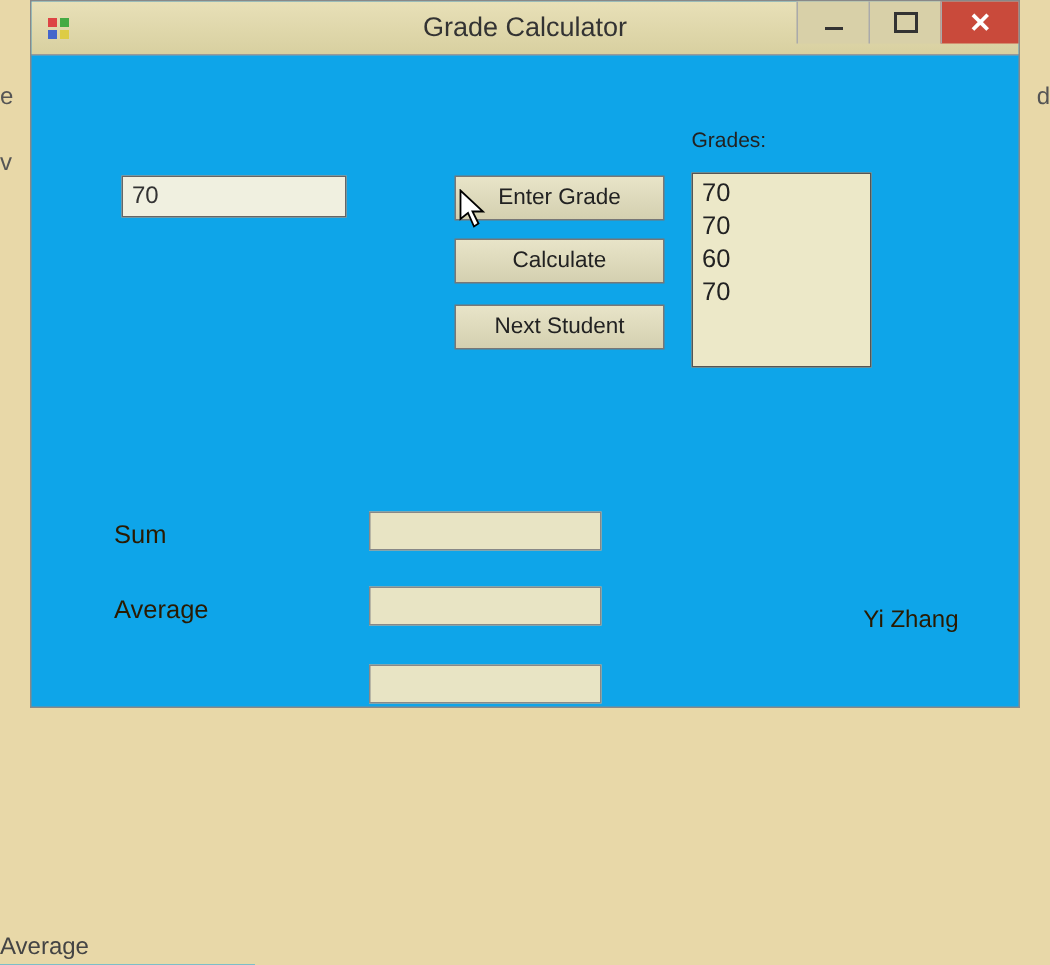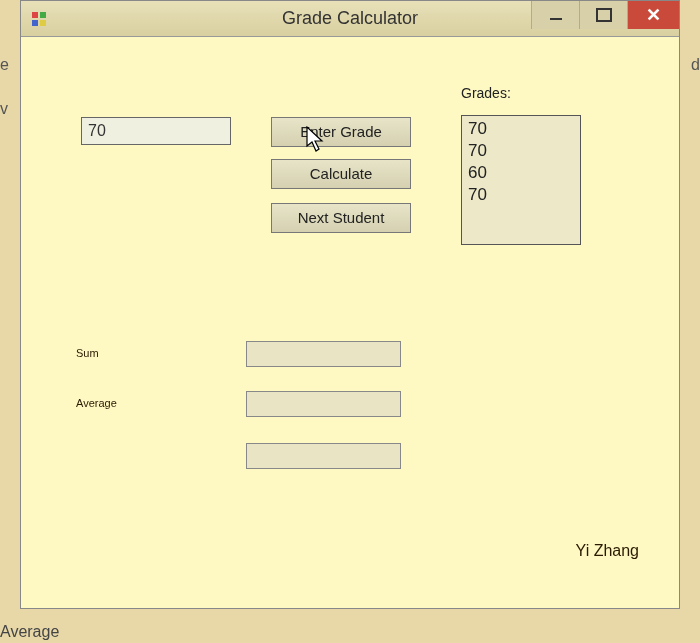--- a/index.html
+++ b/index.html
@@ -10,22 +10,22 @@
       font-size: 14px;
       background: #e8d8a8;
       position: relative;
       overflow: hidden;
     }
     .window {
       position: absolute;
       left: 20px;
       top: 0;
       width: 660px;
-      height: 609px;
-      background: #fef9c3;
+      height: 472px;
+      background: #0ea5e9;
       border: 1px solid #888;
       text-decoration: underline;
     }
     .titlebar {
       height: 36px;
       background: linear-gradient(#e8e0b8, #d8d0a0);
       border-bottom: 1px solid #999;
       display: flex;
       align-items: center;
       position: relative;
@@ -92,20 +92,21 @@
       position: absolute;
       width: 140px;
       height: 30px;
       border: 1px solid #777;
       background: linear-gradient(#e8e4c8, #d4d0b0);
       font-size: 15px;
       color: #222;
       text-align: center;
       line-height: 28px;
       cursor: default;
+      margin-left: 32px;
     }
     .btn-enter { left: 250px; top: 80px; }
     .btn-calc  { left: 250px; top: 122px; }
     .btn-next  { left: 250px; top: 166px; }
     .grades-label {
       position: absolute;
       left: 440px;
       top: 48px;
       font-size: 14px;
       color: #222;
@@ -119,21 +120,21 @@
       border: 1px solid #555;
       background: #ece8c8;
       padding: 2px 6px;
       font-size: 17px;
       color: #222;
       line-height: 1.3;
     }
     .row-label {
       position: absolute;
       left: 55px;
-      font-size: 11px;
+      font-size: 17px;
       color: #2a1a00;
     }
     .row-field {
       position: absolute;
       left: 225px;
       width: 155px;
       height: 26px;
       border: 1px solid #888;
       background: #e8e4c4;
     }

